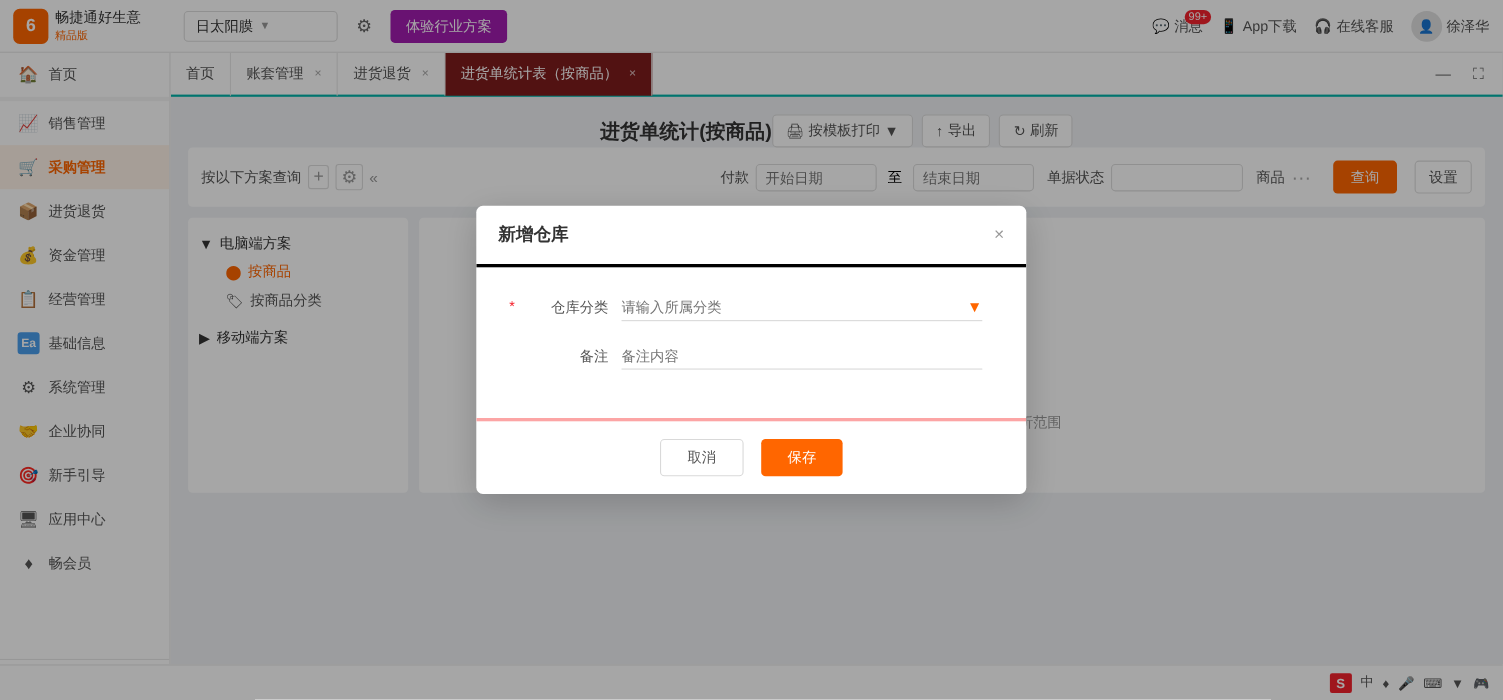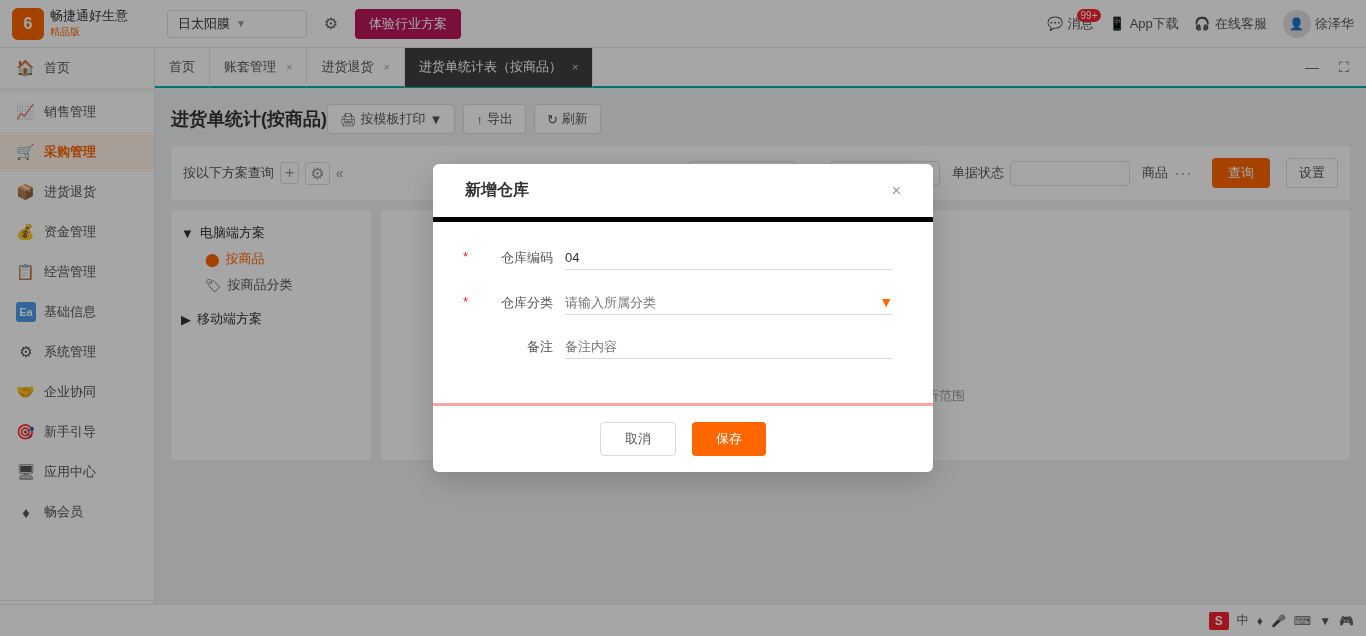--- a/index.html
+++ b/index.html
@@ -49,21 +49,21 @@
       color: #333;
     }
     .search-select .arrow { margin-left: 6px; color: #999; font-size: 10px; }
     .gear-btn {
       width: 32px; height: 32px;
       display: flex; align-items: center; justify-content: center;
       margin-left: 8px; cursor: pointer;
       color: #666; font-size: 16px;
     }
     .trial-btn {
-      background: #be185d;
+      background: #a21caf;
       color: #fff;
       border: none;
       padding: 6px 14px;
       border-radius: 4px;
       cursor: pointer;
       font-size: 13px;
       margin-left: 8px;
     }
     .header-right {
       display: flex; align-items: center; gap: 16px;
@@ -107,21 +107,21 @@
       display: flex;
       align-items: center;
       padding: 0 14px;
       font-size: 13px;
       color: #555;
       cursor: pointer;
       border-right: 1px solid #e8e8e8;
       gap: 6px;
     }
     .tab-item.active {
-      background: #404040;
+      background: #7f1d1d;
       color: #fff;
     }
     .tab-close {
       font-size: 11px;
       color: #aaa;
       margin-left: 4px;
     }
     .tab-item.active .tab-close { color: rgba(255,255,255,0.7); }
     .tab-right-btns {
       margin-left: auto;
@@ -172,22 +172,21 @@
       position: fixed;
       top: 88px; left: 155px; right: 0; bottom: 0;
       background: #f0f2f5;
       overflow: hidden;
     }
     .page-container {
       padding: 16px;
       height: 100%;
     }
     .page-header {
-      display: flex; align-items: center; justify-content: flex-start;
-      margin-bottom: 12px;
+      display: flex; align-items: center; justify-content: center;
     }
     .page-title {
       font-size: 18px; font-weight: bold; color: #333;
     }
     .page-actions {
       display: flex; align-items: center; gap: 8px;
     }
     .btn-outline {
       display: flex; align-items: center; gap: 4px;
       border: 1px solid #ddd;
@@ -289,22 +288,22 @@
     }
     .modal {
       background: #fff;
       border-radius: 6px;
       width: 500px;
       box-shadow: 0 8px 32px rgba(0,0,0,0.18);
       overflow: hidden;
     }
     .modal-header {
       display: flex; align-items: center; justify-content: space-between;
-      padding: 16px 32px;
-      border-bottom: 5px solid #000000;
+      padding: 16px 20px;
+      border-bottom: 3px solid #000000;
     }
     .modal-title { font-size: 16px; font-weight: bold; color: #333; }
     .modal-close {
       cursor: pointer;
       color: #999;
       font-size: 16px;
       line-height: 1;
     }
     .modal-body {
       padding: 24px 40px;
@@ -630,24 +629,20 @@
 </div>
 
 <div class="overlay">
   <div class="modal">
     <div class="modal-header">
       <span class="modal-title">新增仓库</span>
       <span class="modal-close">×</span>
     </div>
     <div class="modal-body">
 
-      <div class="form-row">
-        <label class="form-label required">仓库编码</label>
-        <input class="form-control" value="04" style="color: rgb(51, 51, 51);">
-      </div>
 
 
       <div class="form-row">
         <label class="form-label required">仓库分类</label>
         <div class="form-select-row">
           <input placeholder="请输入所属分类" style="">
           <span class="form-select-arrow">▼</span>
         </div>
       </div>
 

